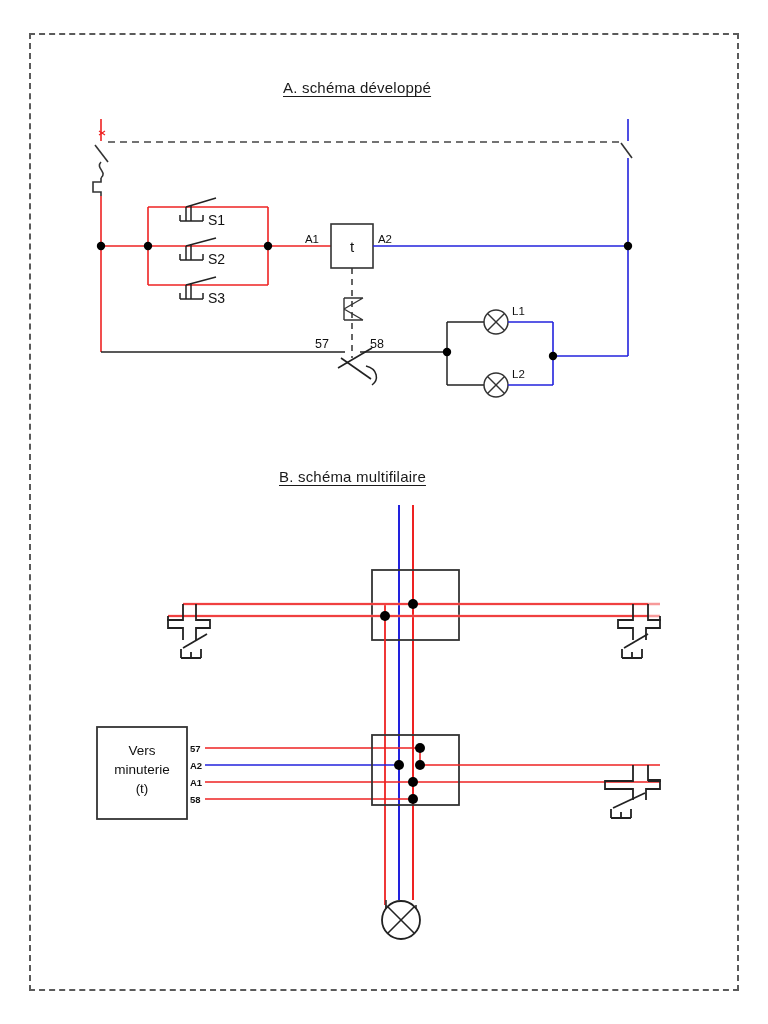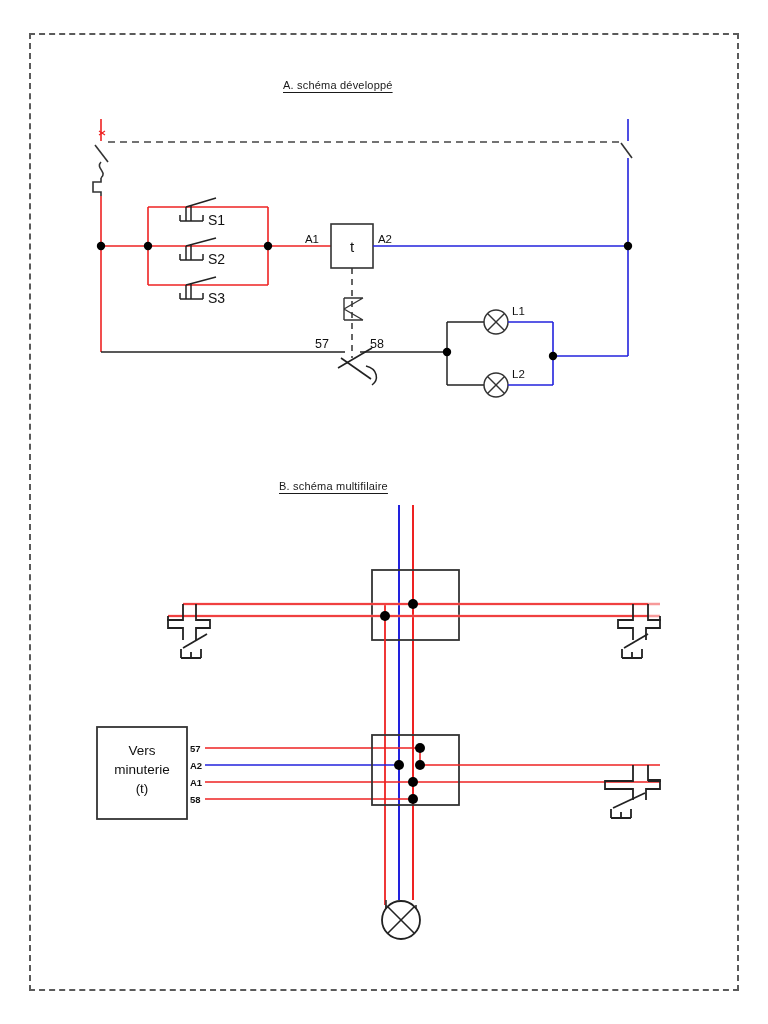--- a/index.html
+++ b/index.html
@@ -25,29 +25,29 @@
     position: absolute;
     left: 29px;
     top: 33px;
     width: 710px;
     height: 958px;
     border: 2px dashed #5a5a5a;
     box-sizing: border-box;
   }
   .title {
     position: absolute;
-    font-size: 11px;
+    font-size: 15px;
     color: #1a1a1a;
     text-decoration: underline;
     text-underline-offset: 3px;
     white-space: nowrap;
     letter-spacing: 0.2px;
   }
   #title-a { left: 283px; top: 79px; }
-  #title-b { left: 279px; top: 480px; }
+  #title-b { left: 279px; top: 468px; }
 
   svg.canvas {
     position: absolute;
     left: 0; top: 0;
     width: 768px;
     height: 1024px;
     overflow: visible;
   }
   text.lbl {
     font-family: "Liberation Sans", sans-serif;

